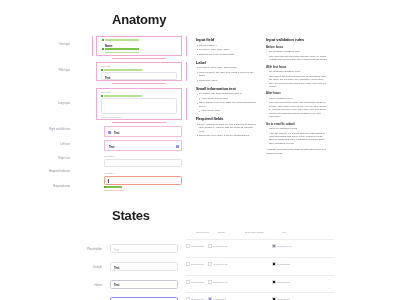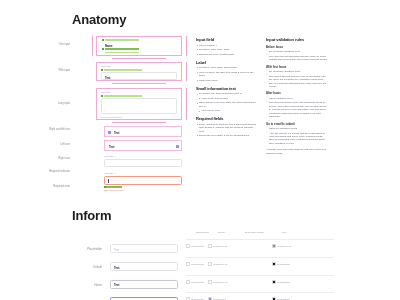--- a/index.html
+++ b/index.html
@@ -12,20 +12,21 @@
   }
   .page { position: relative; width: 400px; height: 300px; }
 
   
   .section-title {
     position: absolute;
     font-size: 13px;
     font-weight: 700;
     letter-spacing: -0.2px;
     color: #1c1c1c;
+    margin-left: 40px;
   }
   #title-anatomy { left: 72px; top: 12px; }
   #title-states  { left: 72px; top: 208px; }
 
   
   .row-label {
     position: absolute;
     font-size: 2.6px;
     color: #8a8a99;
     text-align: right;
@@ -308,21 +309,21 @@
       <div class="doc-li arrow">The user is the first time the user is interacting with the input. Do not show any validation errors while they are entering characters they have not done any typing.</div>
       <div class="doc-sub">After focus</div>
       <div class="doc-li arrow">Show validation error</div>
       <div class="doc-li arrow">The user has left the input, but something would be wrong. Inform them now so they can go back and fix it. Want to preserve color when they click into these inputs but positioning these validation rule with Character.</div>
       <div class="doc-sub">Go to error/fix submit</div>
       <div class="doc-li arrow">Show all validation errors</div>
       <div class="doc-li arrow">After the submit, if a submit has been attempted or user interacting with some of the required inputs, then all inputs that have validation errors will show their validation in error.</div>
       <div class="doc-p" style="margin-top: 3px;">Annotate code this in the schema with label of the text interface fields.</div>
     </div>
 
-  <div class="section-title" id="title-states">Inform</div>
+  <div class="section-title" id="title-states">States</div>
 
   <div id="states-rows">
       <div class="st-label" style="left: 40px; top: 247.2px; width: 62px;">Placeholder</div>
       <div class="st-field" style="top: 244px; border-color: rgb(226, 226, 232); border-width: 1px; background: rgb(255, 255, 255);">
         <span class="v ph">Text</span>
       </div>
       <div class="st-label" style="left: 40px; top: 265px; width: 62px;">Default</div>
       <div class="st-field" style="top: 261.8px; border-color: rgb(226, 226, 232); border-width: 1px; background: rgb(255, 255, 255);">
         <span class="v">Text</span>
       </div>

